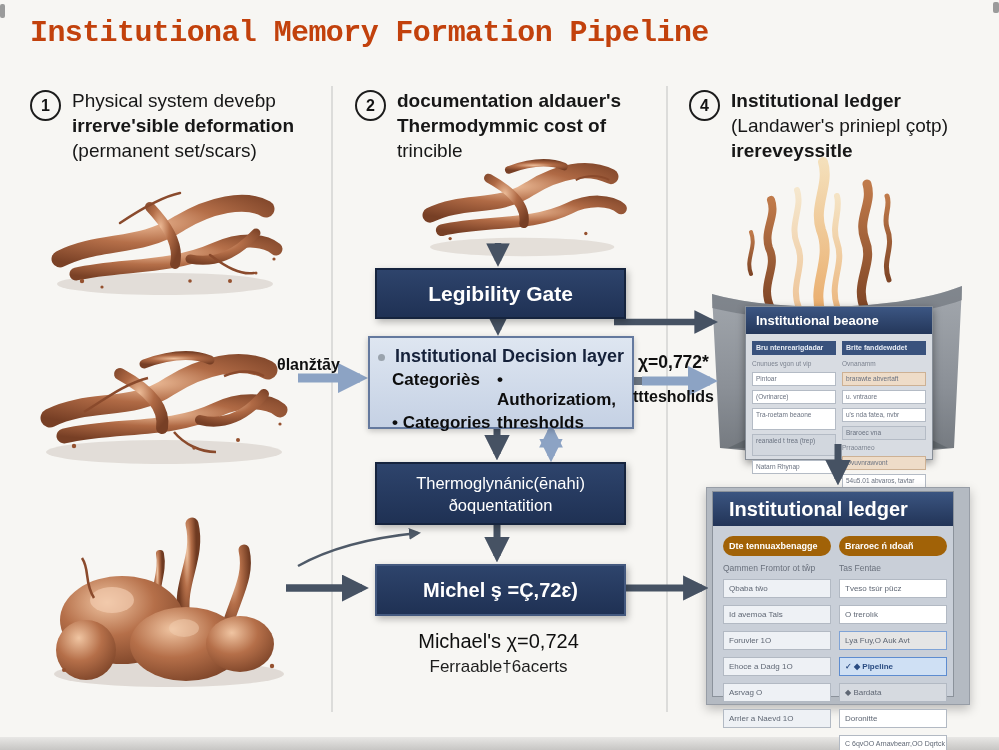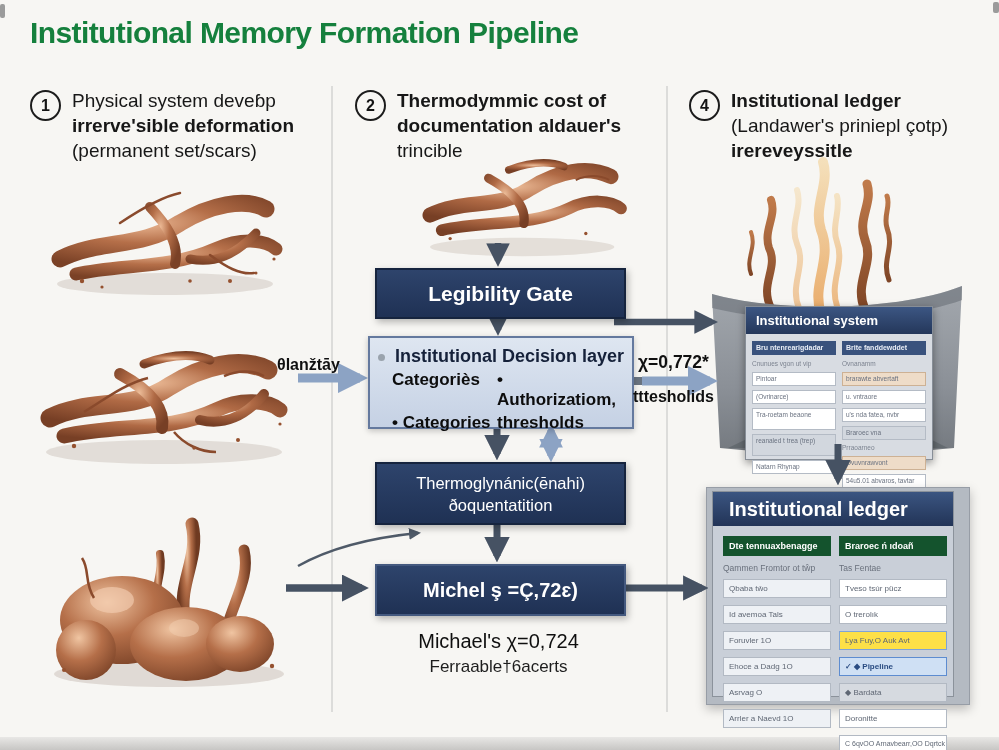--- a/index.html
+++ b/index.html
@@ -1,21 +1,21 @@
 <!DOCTYPE html>
 <html><head>
 <meta charset="utf-8">
 <style>
   html,body{margin:0;padding:0;background:#ffffff;}
   .canvas{position:relative;width:999px;height:750px;background:#f7f6f3;overflow:hidden;
           font-family:"Liberation Sans",sans-serif;color:#141414;}
   .abs{position:absolute;}
   .vline{position:absolute;top:86px;height:626px;width:2px;background:#dcdcda;}
   .title{position:absolute;left:30px;top:16px;margin:0;font-size:30px;font-weight:800;
-         letter-spacing:-0.6px;color:#15803d;}
+         letter-spacing:-0.6px;color:#c2410c;font-family:Liberation Mono, monospace;}
   .colhead{position:absolute;display:flex;gap:11px;align-items:flex-start;}
   .numcircle{flex:0 0 auto;width:27px;height:27px;border:2.5px solid #1c1c1c;border-radius:50%;
              display:flex;align-items:center;justify-content:center;font-size:16px;font-weight:700;margin-top:2px;}
   .hl{font-size:19px;line-height:25px;color:#171717;white-space:nowrap;}
   .hl.b{font-weight:700;}
   
   .navybox{position:absolute;background:linear-gradient(#2e446c,#1f3154);border:2px solid #16243e;
            box-shadow:2px 3px 7px rgba(0,0,0,.28);color:#fff;display:flex;flex-direction:column;
            align-items:center;justify-content:center;text-align:center;}
   .gatetext{font-size:21px;font-weight:700;}
@@ -44,27 +44,27 @@
       line-height:12px;padding-left:3px;margin-bottom:4px;white-space:nowrap;overflow:hidden;}
   .uf.peach{background:#eedcc8;border-color:#cdb194;}
   .uf.gray{background:#d2d7de;}
   .uf.tall{height:18px;white-space:normal;line-height:7px;padding-top:2px;}
   
   .backing{position:absolute;background:#b4bac2;border:1px solid #979da6;box-shadow:0 4px 10px rgba(0,0,0,.25);}
   .lcard{position:absolute;background:#c9cfd8;border:1px solid #8b929b;}
   .lcard-title{height:34px;background:linear-gradient(#3b5581,#223457);color:#fff;font-size:20px;
                font-weight:700;line-height:34px;padding-left:16px;white-space:nowrap;}
   .lcol{position:absolute;top:44px;width:108px;}
-  .lsub{height:20px;background:#14532d;color:#fff;font-size:9px;font-weight:700;line-height:20px;
-        padding:0 6px;margin-bottom:7px;white-space:nowrap;overflow:hidden;}
+  .lsub{height:20px;background:#a16207;color:#fff;font-size:9px;font-weight:700;line-height:20px;
+        padding:0 6px;margin-bottom:7px;white-space:nowrap;overflow:hidden;border-radius:10px;}
   .llabel{font-size:8.5px;color:#69707c;line-height:10px;margin-bottom:6px;}
   .lf{position:relative;height:17px;background:#eef1f5;border:1px solid #b2b9c3;font-size:8px;color:#5f6774;
       line-height:17px;padding-left:5px;margin-bottom:7px;white-space:nowrap;overflow:hidden;}
   .lf.white{background:#ffffff;}
-  .lf.bluebrd{background:#fde047;border-color:#7fa3d6;}
+  .lf.bluebrd{background:#e5e5e5;border-color:#7fa3d6;}
   .lf.blue{background:#cfe0f4;border-color:#5d8cd0;color:#2a4c82;font-weight:700;}
   .lf.gray{background:#d6dae0;}
   .lf.tall{height:28px;white-space:normal;line-height:9px;font-size:7px;padding-top:3px;}
   .bottomstrip{position:absolute;left:0;top:737px;width:999px;height:13px;
                background:linear-gradient(#e8e7e5,#c7c6c4);}
   .cornermark{position:absolute;background:#9b9b9b;border-radius:2px;}
 </style>
 </head>
 <body>
 
@@ -83,22 +83,22 @@
     <div class="numcircle">1</div>
     <div>
       <div class="hl">Physical system deveɓp</div>
       <div class="hl b">irrerve'sible deformation</div>
       <div class="hl">(permanent set/scars)</div>
     </div>
   </div>
   <div class="colhead" style="left:355px;top:88px;">
     <div class="numcircle">2</div>
     <div>
+      <div class="hl b">documentation aldauer's</div>
       <div class="hl b">Thermodymmic cost of</div>
-      <div class="hl b">documentation aldauer's</div>
       <div class="hl">trincible</div>
     </div>
   </div>
   <div class="colhead" style="left:689px;top:88px;">
     <div class="numcircle">4</div>
     <div>
       <div class="hl b">Institutional ledger</div>
       <div class="hl">(Landawer's priniepl çotp)</div>
       <div class="hl b">irereveyssitle</div>
     </div>
@@ -219,21 +219,21 @@
           <stop offset="100%" stop-color="#74797f"></stop>
     </linearGradient>
       </defs>
     <path d="M6,44 C70,62 190,62 256,36 L248,198 Q131,210 14,198 Z" fill="url(#tg)"></path>
     <path d="M6,44 C70,62 190,62 256,36 L256,50 C190,74 70,74 6,58 Z" fill="#60666d" opacity=".5"></path>
     <path d="M22,198 L122,150 L134,198 Z" fill="#565c63" opacity=".55"></path>
     <path d="M242,198 L150,152 L138,198 Z" fill="#565c63" opacity=".55"></path>
   </svg>
 
   <div class="ucard" style="left:745px;top:306px;width:186px;height:152px;">
-    <div class="ucard-title">Institutional system</div>
+    <div class="ucard-title">Institutional beaone</div>
     <div class="ucol" style="left:6px;">
       <div class="usub">Bru ntenrearigdadar</div>
       <div class="ulabel">Cnunues vgon ut vip</div>
       <div class="uf">Pintoar</div>
       <div class="uf">(Ovrinarce)</div>
       <div class="uf tall">Tra-roetam beaone</div>
       <div class="uf gray tall">reanaled t trea (trep)</div>
       <div class="uf">Natarn Rhynap</div>
     </div>
     <div class="ucol" style="left:96px;">

